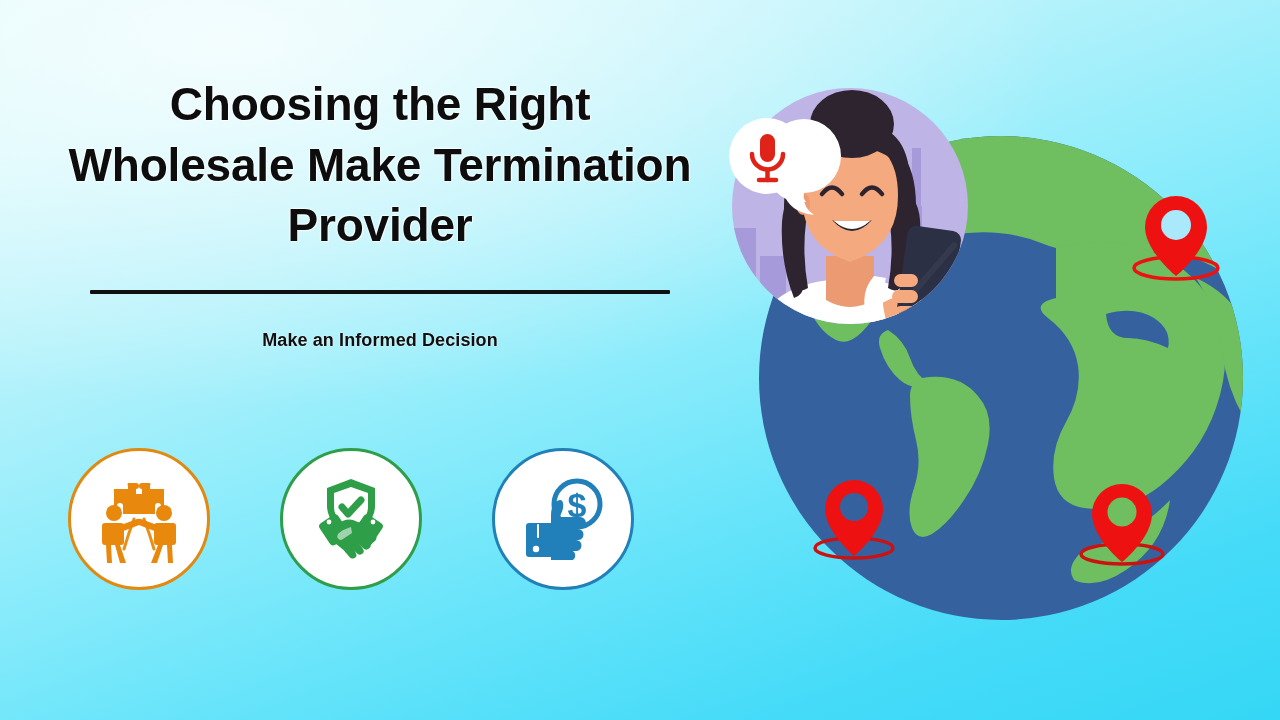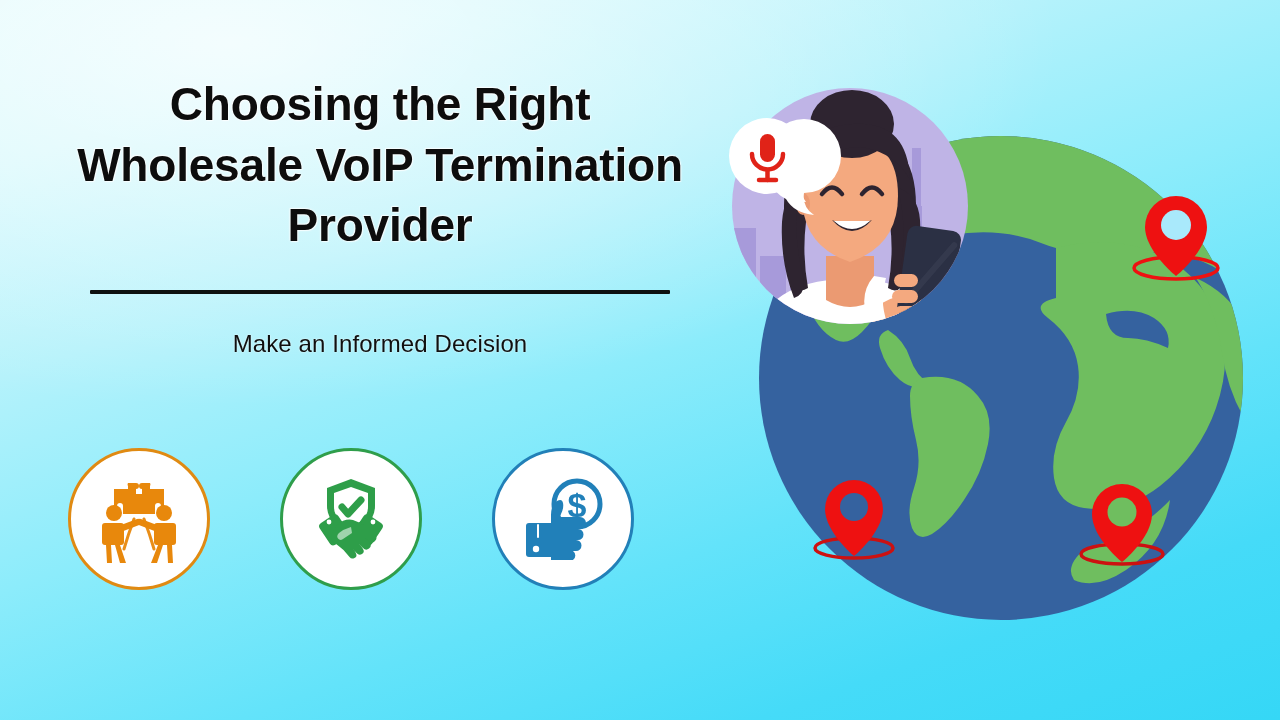--- a/index.html
+++ b/index.html
@@ -58,22 +58,22 @@
   .divider {
     width: 580px;
     height: 4px;
     background: #0e1110;
     margin: 34px auto 0 auto;
     border-radius: 1px;
   }
   .subtitle {
     margin: 36px 0 0 0;
     color: #101010;
-    font-size: 24px;
-    font-weight: 400;
+    font-size: 18px;
+    font-weight: 700;
     letter-spacing: 0.1px;
     text-shadow: 0 0 2px rgba(255,255,255,0.85);
   }
 
   
   .badges {
     position: absolute;
     left: 68px;
     top: 448px;
     width: 600px;
@@ -107,21 +107,21 @@
   }
   .globe-scene svg { display: block; }
 </style>
 </head>
 <body>
 
 <div class="stage">
 
   <div class="text-col">
     <h1 class="headline">Choosing the Right
-Wholesale VoIP Termination
+Wholesale Make Termination
 Provider</h1>
     <div class="divider"></div>
     <p class="subtitle">Make an Informed Decision</p>
   </div>
 
   <div class="badges">
 
     <div class="badge badge-orange">
       <span>
         <svg width="104" height="104" viewBox="0 0 104 104" aria-hidden="true">

